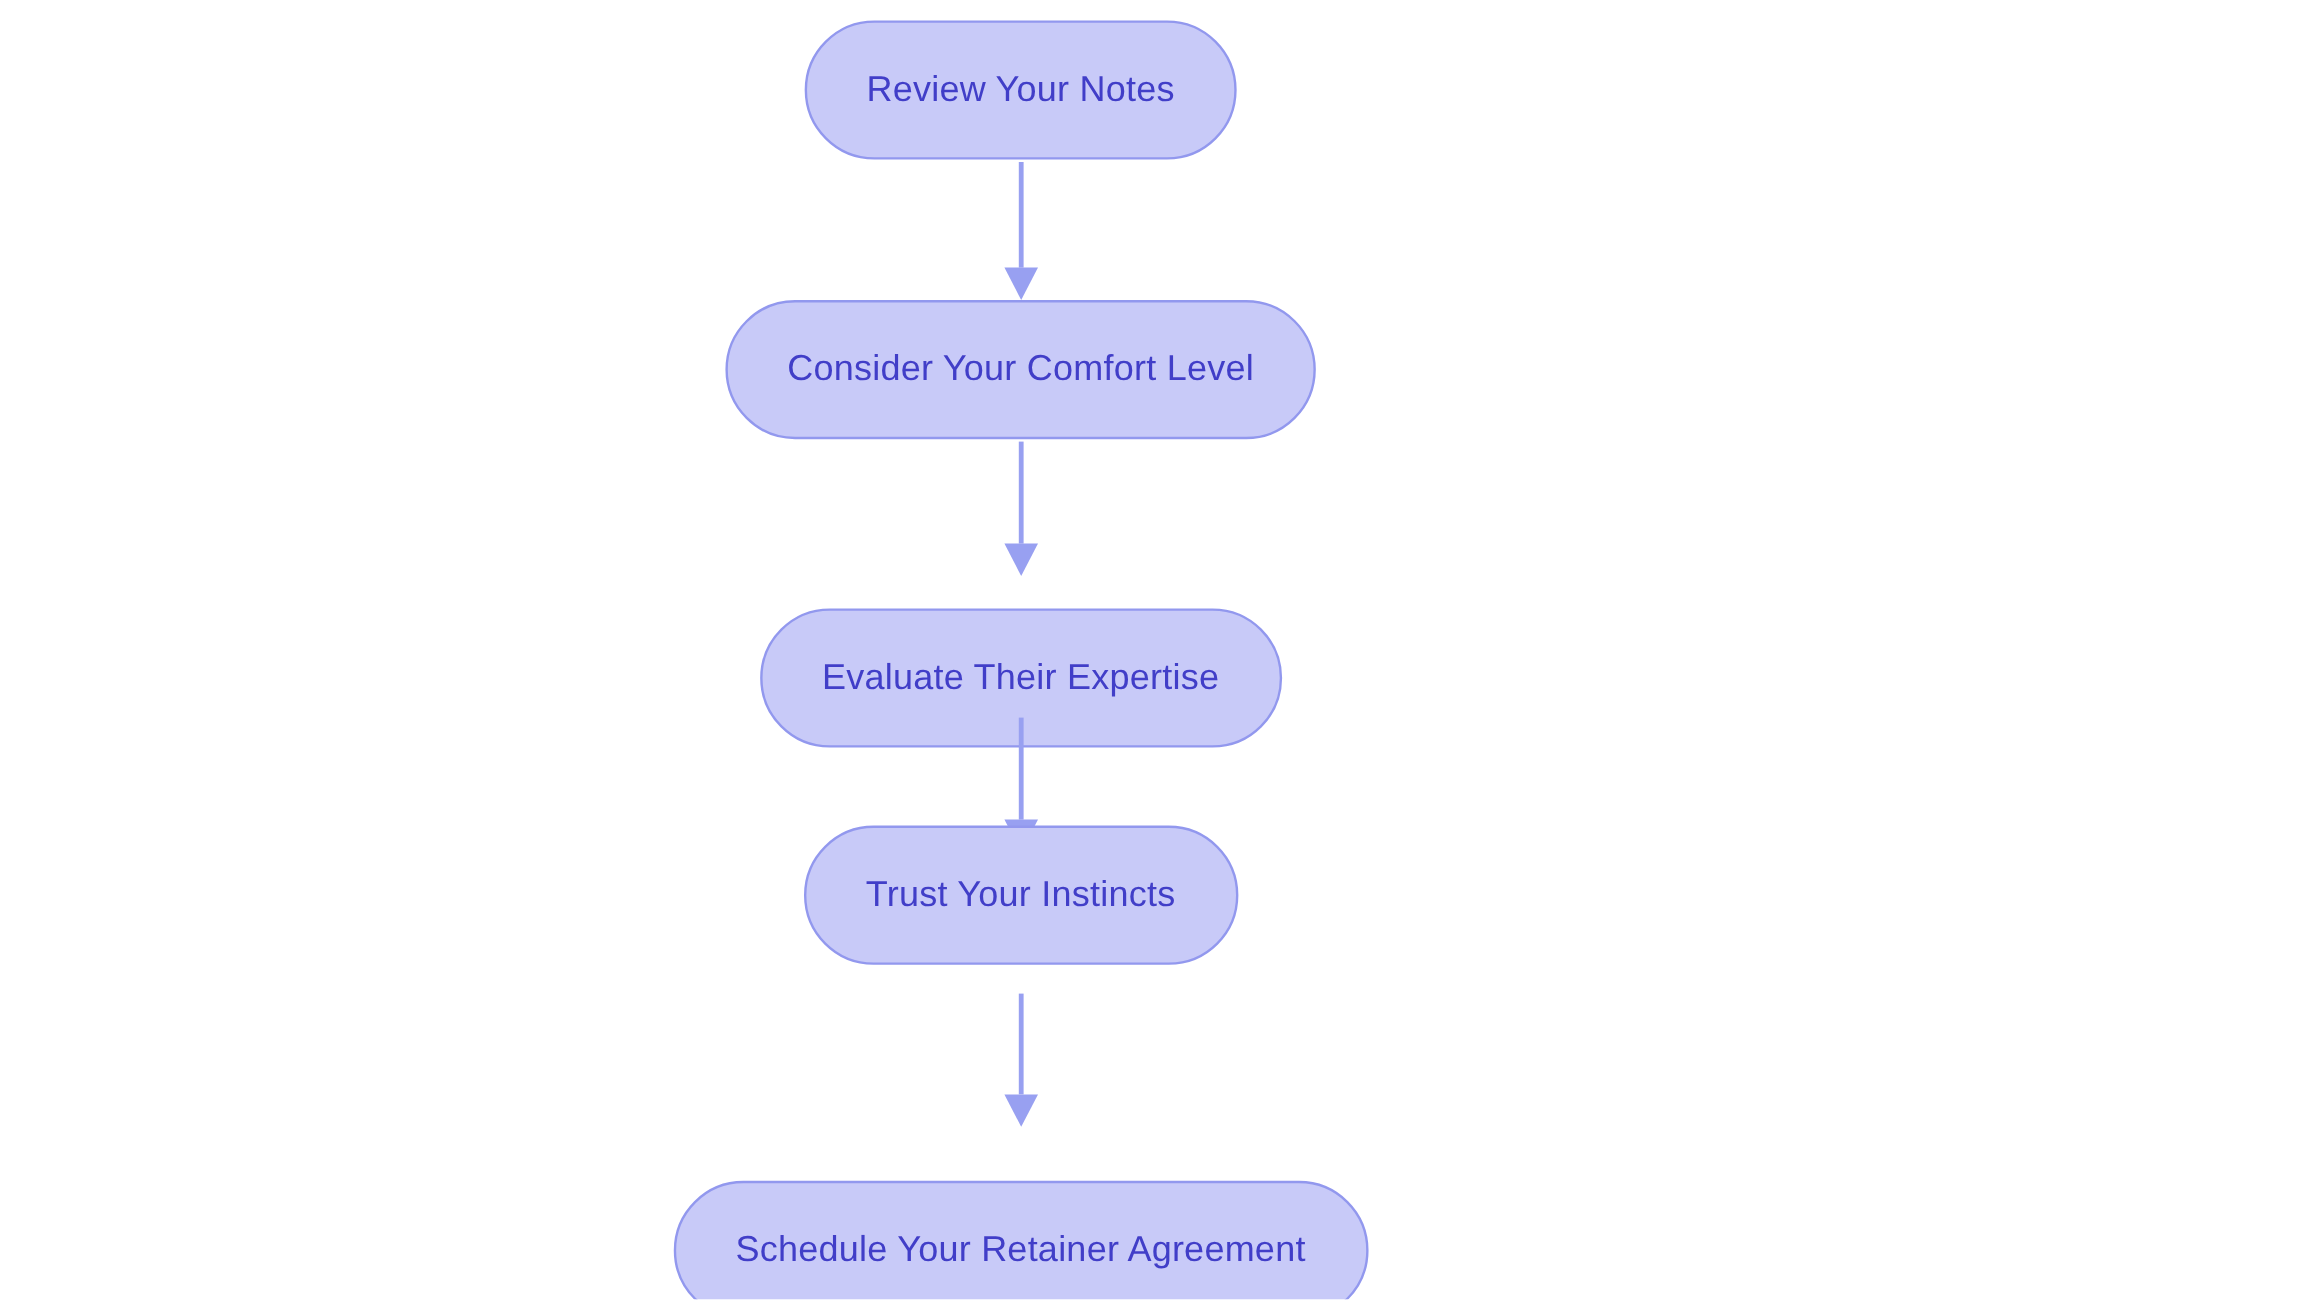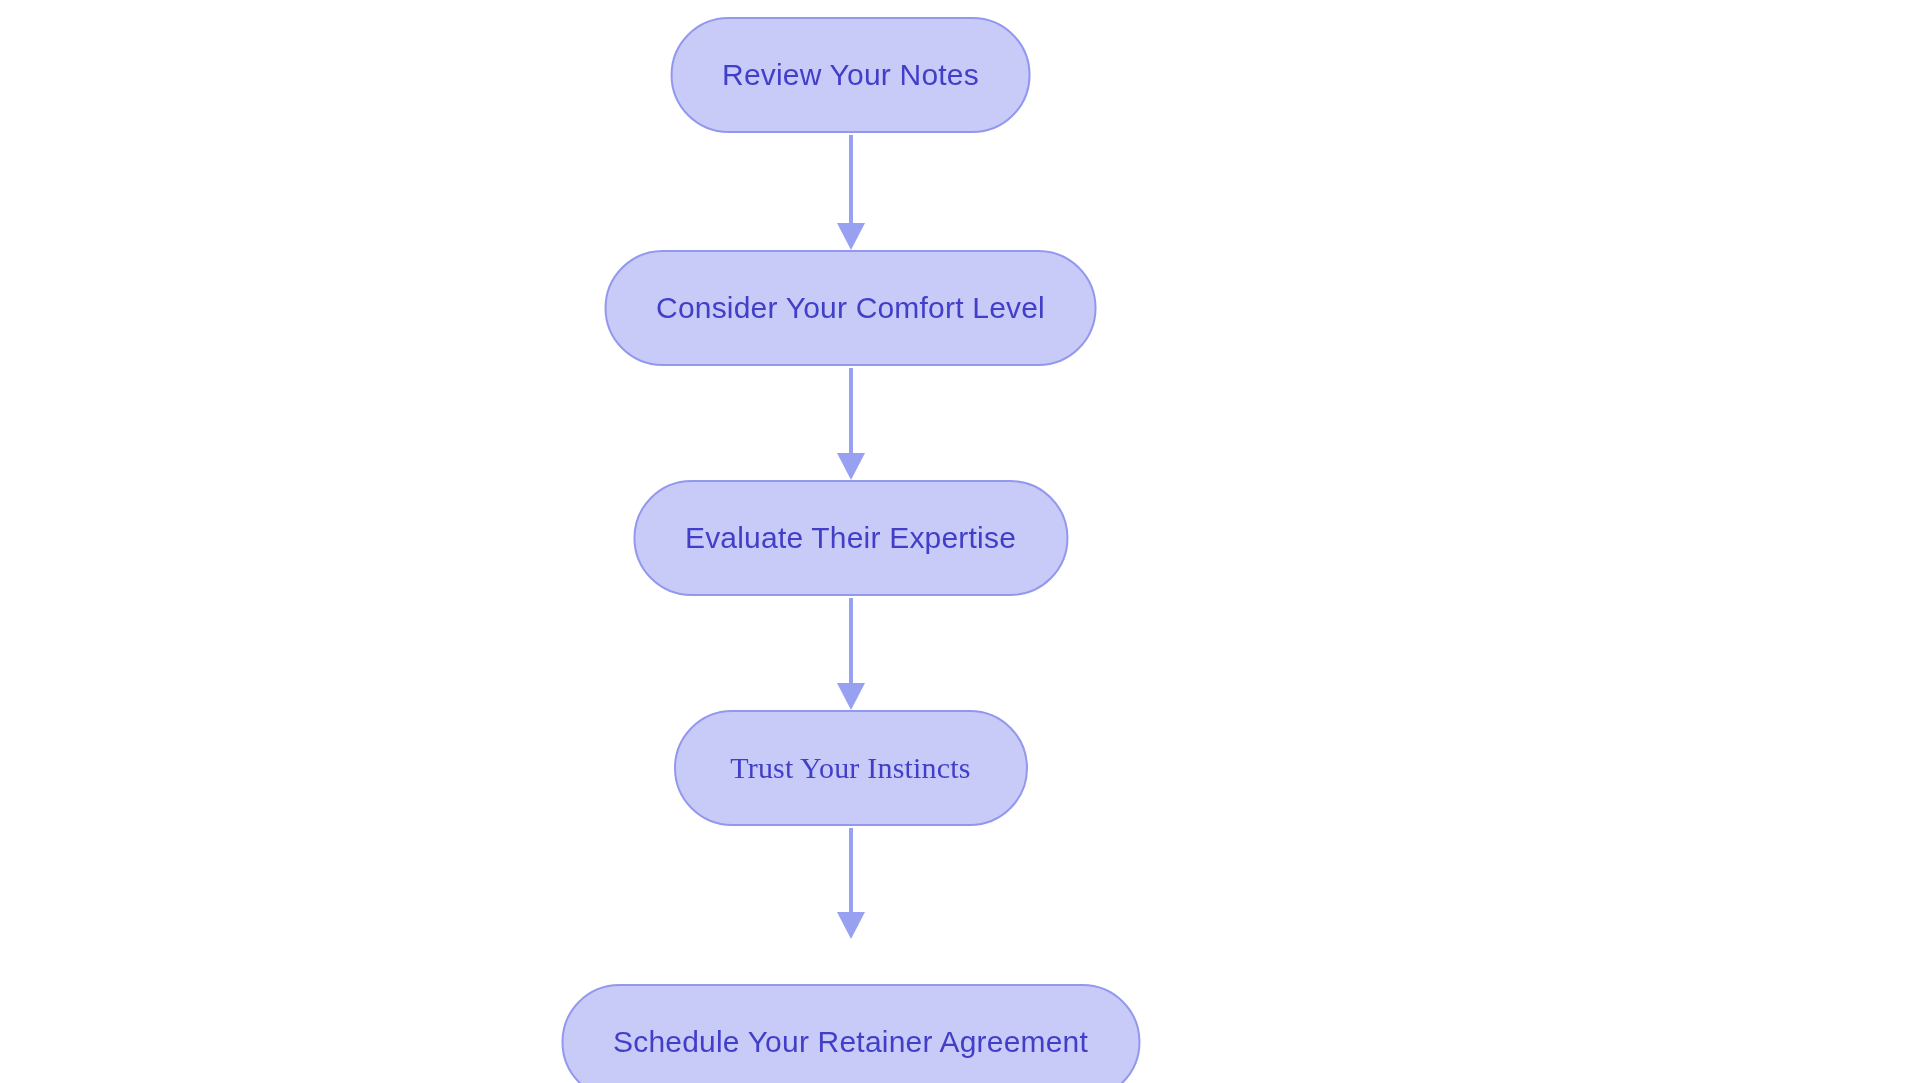--- a/index.html
+++ b/index.html
@@ -29,24 +29,24 @@
     background: var(--node-fill, #c8caf8);
     border: 2px solid var(--node-border, #9298ee);
     border-radius: 60px;
     color: var(--node-text, #413ec8);
     font-size: 30px;
     letter-spacing: 0.2px;
   }
   .n1 { top: 17px;  }
   .n2 { top: 250px; }
   .n3 { top: 480px; }
-  .n4 { top: 710px; font-family: Liberation Serif, serif; }
+  .n4 { top: 688px; }
   .n5 { top: 939px; min-width: 575px; margin-top: 45px; }
   .n2 { min-width: 480px; }
-  .n3 { min-width: 422px; }
+  .n3 { min-width: 422px; margin-top: 27px; }
   .n4 { min-width: 354px; }
   .n1 { min-width: 346px; }
 
   .arrow {
     position: absolute;
     left: 50%;
     transform: translateX(-50%);
     display: flex;
     flex-direction: column;
     align-items: center;

